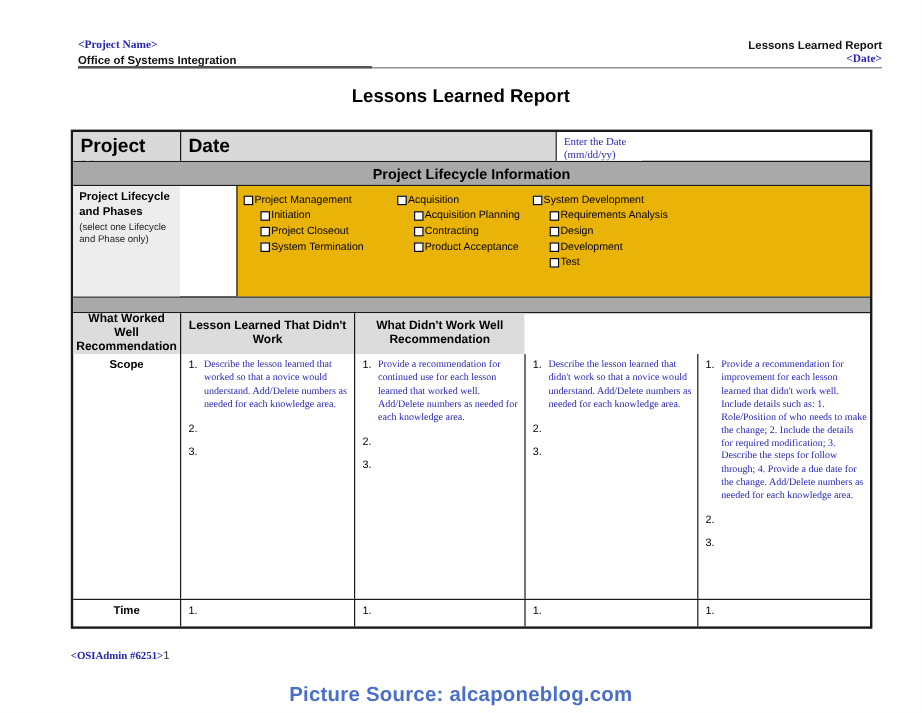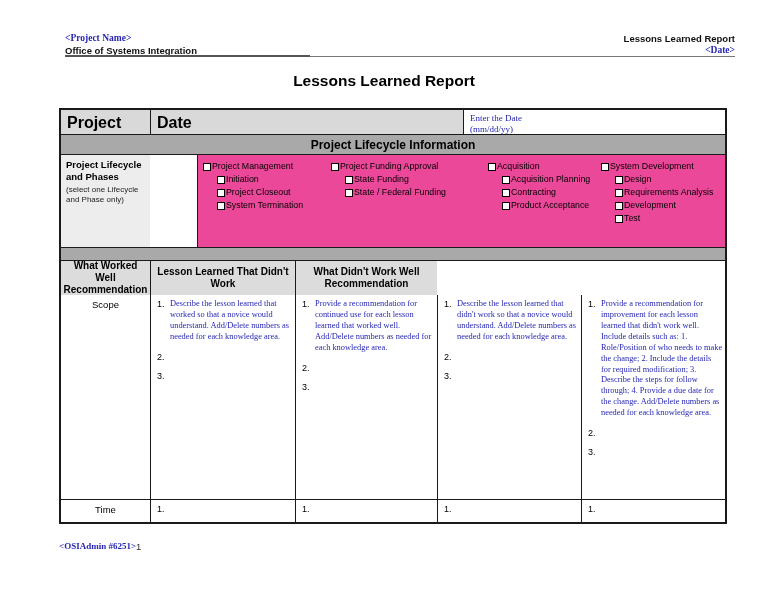--- a/index.html
+++ b/index.html
@@ -35,38 +35,38 @@
   .val-cell { background:#fff; font-family:"Liberation Serif", serif; color:#2626b3;
               font-size:9px; line-height:1.25; padding:3px 4px 0 6px; }
 
   .row-band { height:20px; background:#a9a9a9; display:flex; align-items:center; justify-content:center; }
   .band-title { font-size:12px; font-weight:bold; color:#000; }
 
   .row-lifecycle { grid-template-columns:89px 1fr; height:93px;gap:47px; }
   .lc-label { background:#ededed; padding:4px 2px 0 5px; }
   .lc-label-bold { font-size:9.5px; font-weight:bold; line-height:1.3; color:#000; }
   .lc-label-note { font-size:8px; color:#222; line-height:1.3; margin-top:1px; }
-  .lc-groups { background:#ec4899; display:flex; padding:5px 0 0 5px; }
+  .lc-groups { background:#eab308; display:flex; padding:5px 0 0 5px; }
   .lc-col { display:flex; flex-direction:column; }
   .lc-col0 { width:128px; } .lc-col1 { width:157px; } .lc-col2 { width:113px; } .lc-col3 { flex:1; }
   .lc-item { display:flex; align-items:center; font-size:8.8px; color:#000; line-height:13px; }
   .lc-item.child { margin-left:14px; }
   .cbx { width:8px; height:8px; border:1px solid #000; background:#fff; margin-right:1px; flex:none; }
 
   .row-sep { height:13px; background:#a9a9a9; }
 
   .cols5 { grid-template-columns:89px 145px 142px 144px 1fr; }
   .row-headers { height:35px; }
   .hd-cell { background:#dcdcdc; display:flex; align-items:center; justify-content:center;
              text-align:center; font-size:10px; font-weight:bold; color:#000; line-height:1.2;
              padding:2px; }
 
   .row-scope { height:204px; }
   .row-time { height:23px; }
-  .area-cell { text-align:center; font-weight:normal; font-size:9.5px; color:#000; padding-top:4px; }
+  .area-cell { text-align:center; font-weight:bold; font-size:9.5px; color:#000; padding-top:4px; }
   .list-cell { padding:4px 2px 0 6px; }
   .num-item { display:flex; margin-bottom:9px; }
   .num-item .num { font-size:9px; color:#000; width:13px; flex:none; }
   .num-item .txt { font-family:"Liberation Serif", serif; color:#2626b3; font-size:8.4px; line-height:1.3; }
 
   
   .doc-footer { position:absolute; left:59px; top:541px; width:668px; display:flex;
                 justify-content:flex-start; align-items:flex-start; }
   .ftr-left { font-size:9px; }
   .ftr-page { font-size:9.5px; color:#333; padding-right:48px; }
@@ -124,34 +124,20 @@
             </div>
             <div class="lc-item child">
               <span class="cbx"></span>
               <span>Project Closeout</span>
             </div>
             <div class="lc-item child">
               <span class="cbx"></span>
               <span>System Termination</span>
             </div>
           </div>
-          <div class="lc-col lc-col1">
-            <div class="lc-item">
-              <span class="cbx"></span>
-              <span>Project Funding Approval</span>
-            </div>
-            <div class="lc-item child">
-              <span class="cbx"></span>
-              <span>State Funding</span>
-            </div>
-            <div class="lc-item child">
-              <span class="cbx"></span>
-              <span>State / Federal Funding</span>
-            </div>
-          </div>
           <div class="lc-col lc-col2">
             <div class="lc-item">
               <span class="cbx"></span>
               <span>Acquisition</span>
             </div>
             <div class="lc-item child">
               <span class="cbx"></span>
               <span>Acquisition Planning</span>
             </div>
             <div class="lc-item child">
@@ -163,25 +149,25 @@
               <span>Product Acceptance</span>
             </div>
           </div>
           <div class="lc-col lc-col3">
             <div class="lc-item">
               <span class="cbx"></span>
               <span>System Development</span>
             </div>
             <div class="lc-item child">
               <span class="cbx"></span>
+              <span>Requirements Analysis</span>
+            </div>
+            <div class="lc-item child">
+              <span class="cbx"></span>
               <span>Design</span>
-            </div>
-            <div class="lc-item child">
-              <span class="cbx"></span>
-              <span>Requirements Analysis</span>
             </div>
             <div class="lc-item child">
               <span class="cbx"></span>
               <span>Development</span>
             </div>
             <div class="lc-item child">
               <span class="cbx"></span>
               <span>Test</span>
             </div>
           </div>
@@ -273,14 +259,15 @@
         </div>
       </div>
 
   </div>
 
   <div class="doc-footer">
     <span class="ftr-left blue-serif">&lt;OSIAdmin #6251&gt;</span>
     <span class="ftr-page">1</span>
   </div>
 
+  <div class="caption">Picture Source: alcaponeblog.com</div>
 
 </div>
 
 </body></html>

